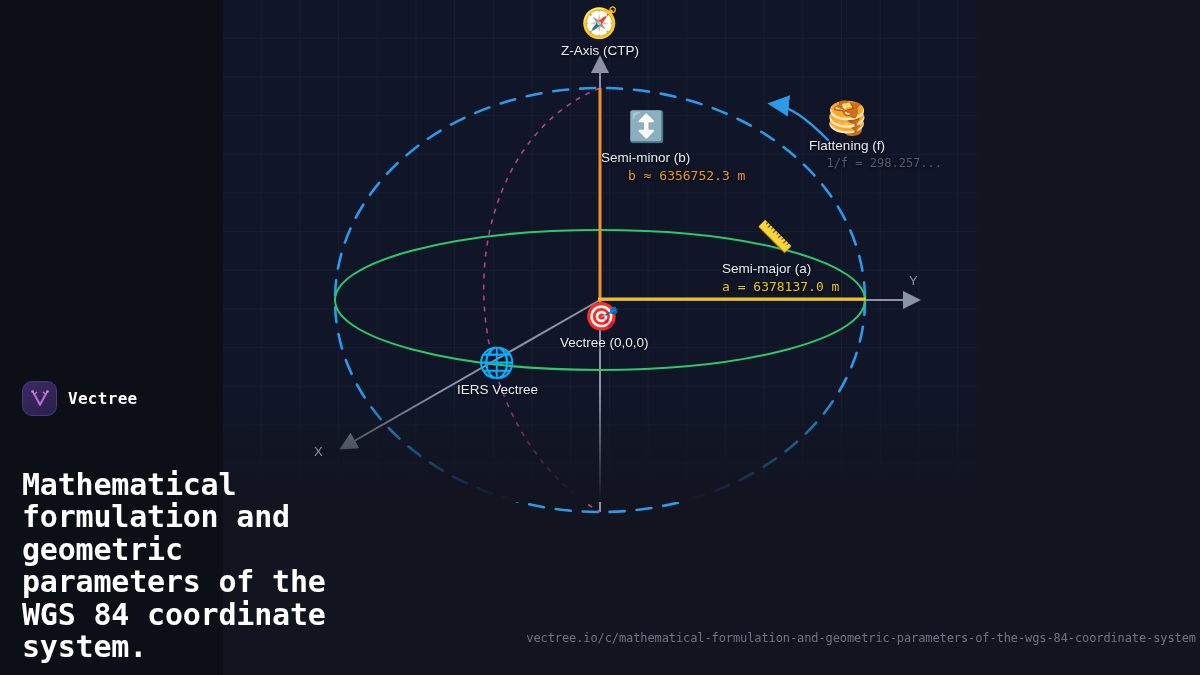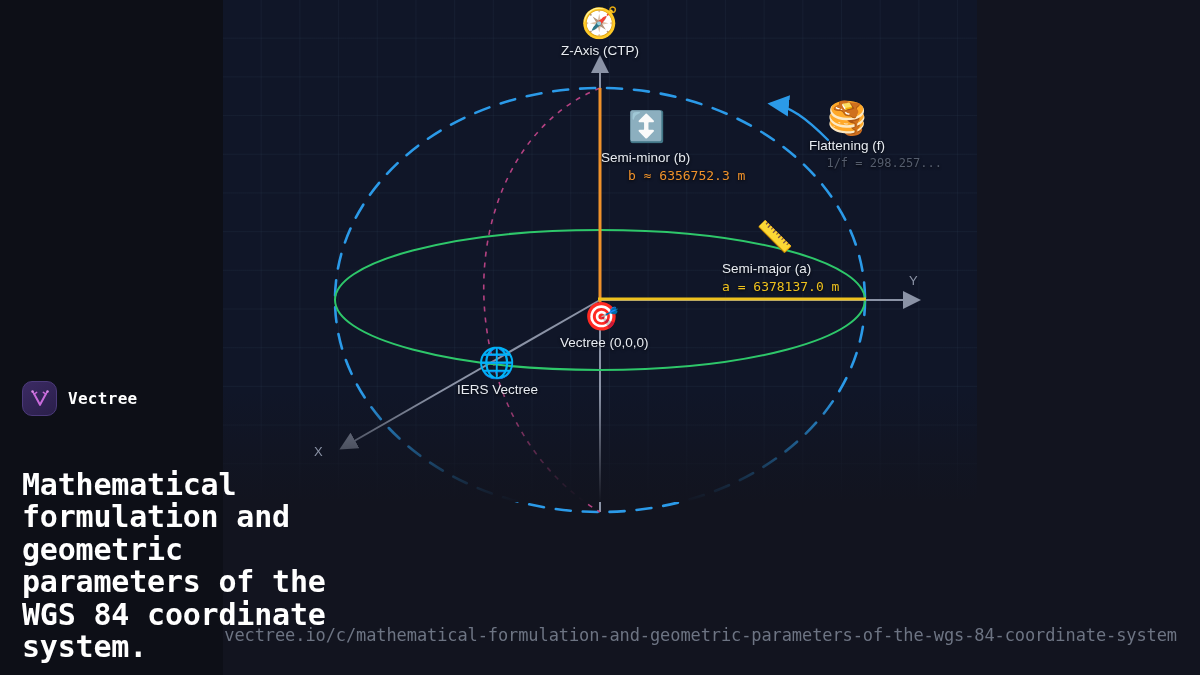--- a/index.html
+++ b/index.html
@@ -83,23 +83,23 @@
     color: #ffffff;
     letter-spacing: -0.2px;
     z-index: 9;
     white-space: pre-wrap;
     margin-top: 48px;
   }
 
   
   #footer-url {
     position: absolute;
-    right: 23px; bottom: 30px;
-    font-family: "DejaVu Sans Mono", monospace;
-    font-size: 17px;
+    right: 4px; bottom: 30px;
+    font-family: "DejaVu Sans Mono", monospace;
+    font-size: 12px;
     color: #6d7483;
     letter-spacing: -0.1px;
     z-index: 9;
   }
 
   
   .anno { position: absolute; z-index: 6; }
   .anno-emoji {
     font-family: "DejaVu Sans", sans-serif;
     line-height: 1;

